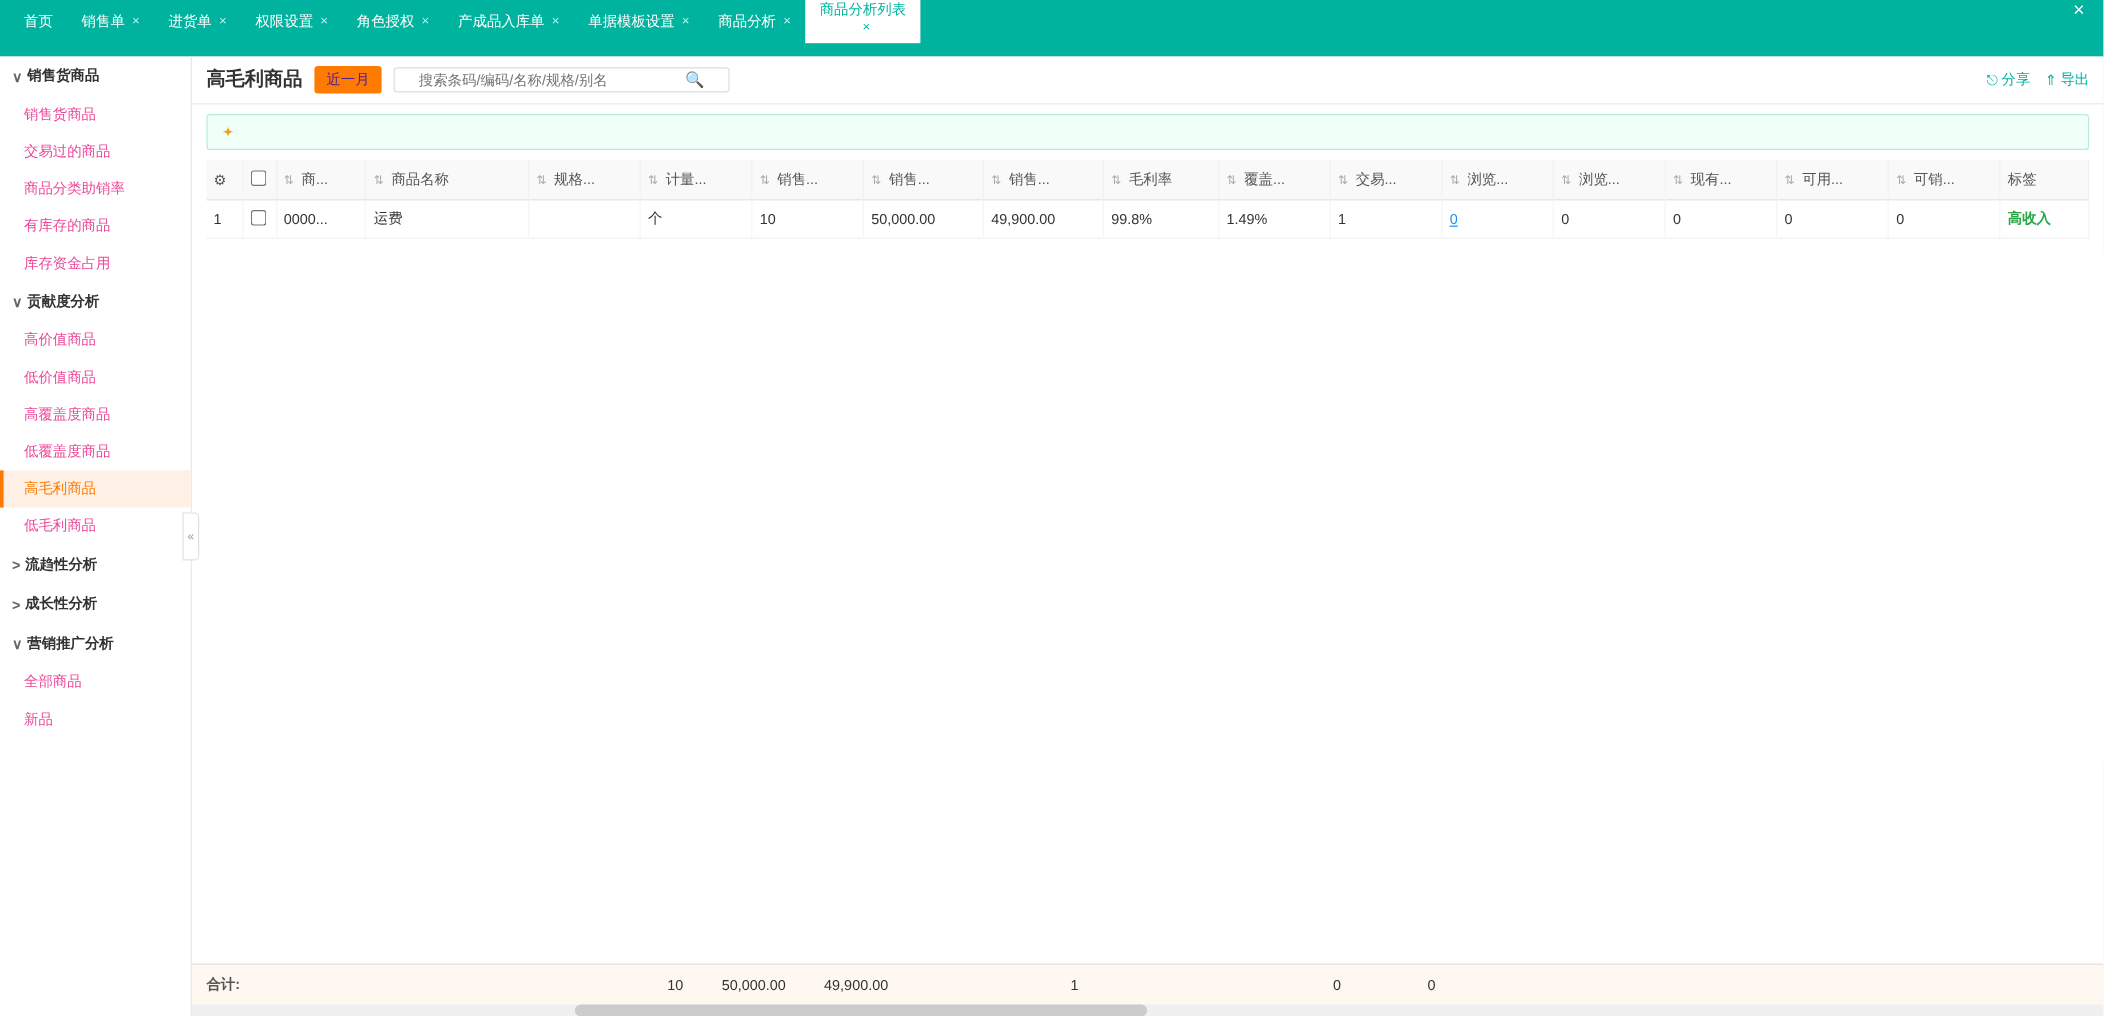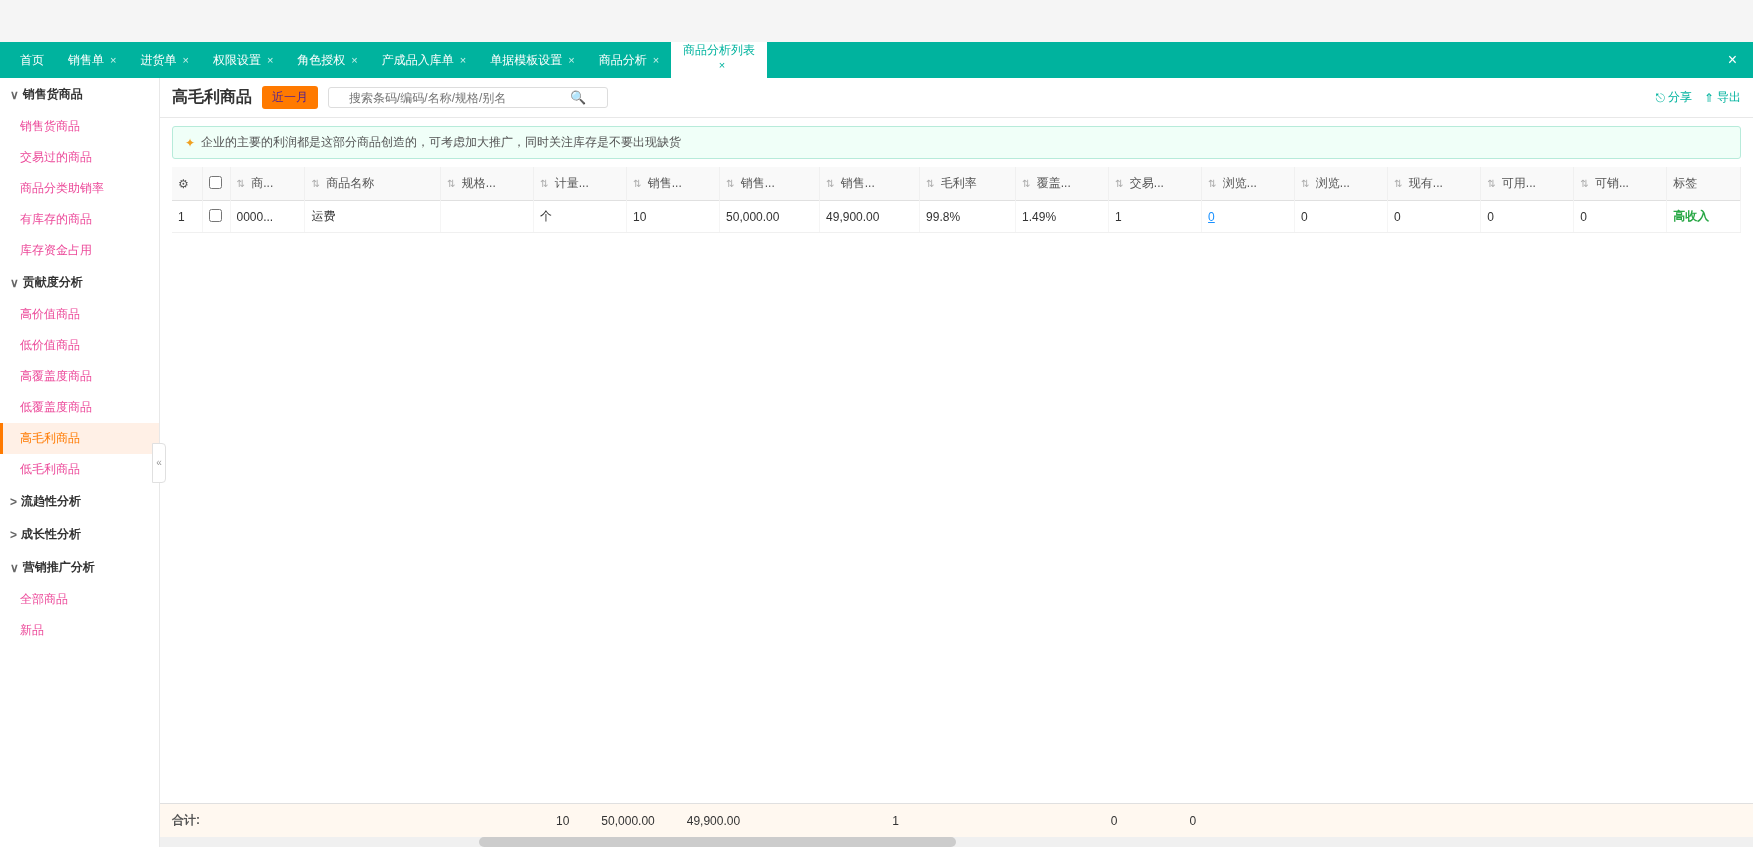--- a/index.html
+++ b/index.html
@@ -2,25 +2,23 @@
 <html><head>
   <meta charset="utf-8">
   <style>
     * { box-sizing: border-box; margin: 0; padding: 0; font-family: 'Microsoft YaHei', Arial, sans-serif; font-size: 12px; }
     body { background: #f5f5f5; overflow: hidden; height: 847px; display: flex; flex-direction: column; }
 
     
     .top-nav {
       background: #00b39e;
       display: flex;
-      align-items: center;
-      height: 36px;
+      height: 47px;
       padding: 0 8px;
       flex-shrink: 0;
-      margin-top: 42px;
     }
     .top-nav .nav-item {
       color: #fff;
       padding: 0 12px;
       height: 36px;
       display: flex;
       align-items: center;
       cursor: pointer;
       white-space: nowrap;
       font-size: 13px;
@@ -383,21 +381,20 @@
         </div>
         <div class="action-btn">
           <span>⇑</span>
           <span>导出</span>
         </div>
       </div>
     </div>
 
     <div class="info-banner">
       <span class="info-icon">✦</span>
-      <span>企业的主要的利润都是这部分商品创造的，可考虑加大推广，同时关注库存是不要出现缺货</span>
     </div>
 
     <div class="table-wrap">
       <table>
         <thead>
           <tr>
             <th style="width:30px">
               <span>⚙</span>
             </th>
             <th style="width:28px">

